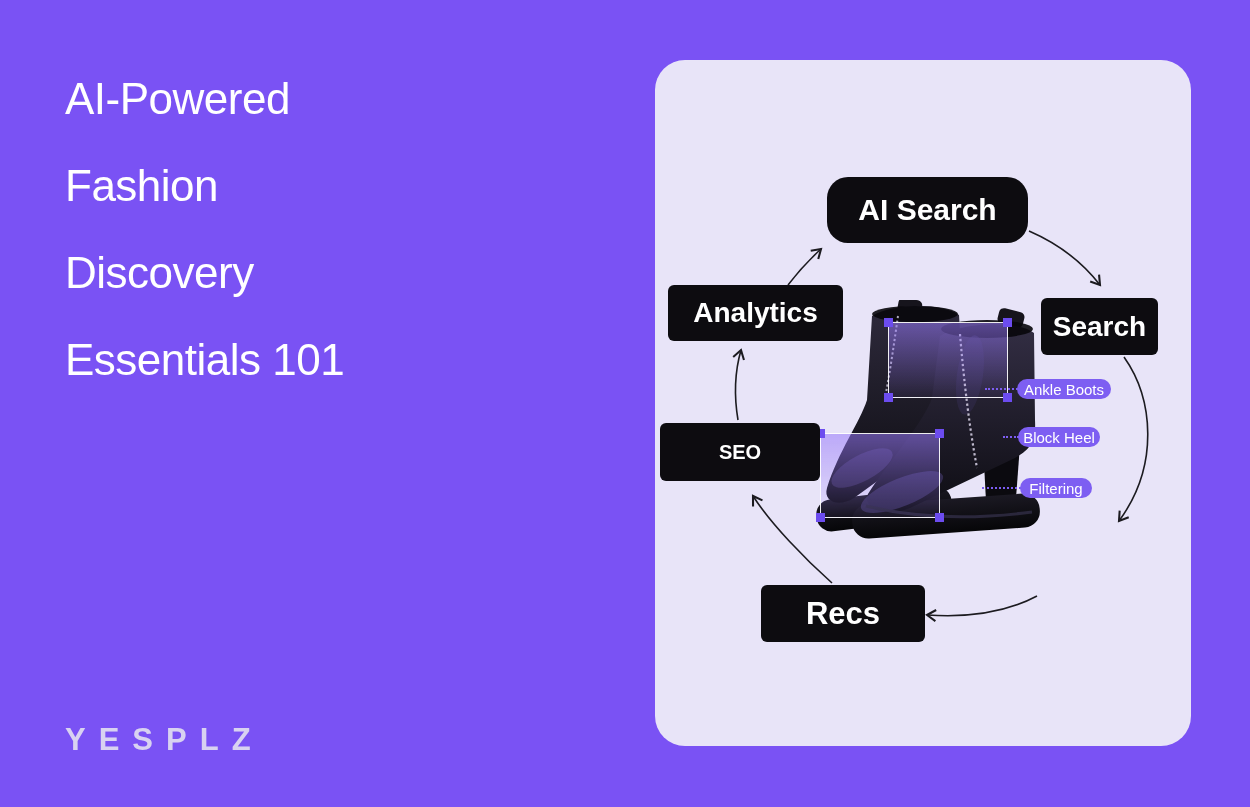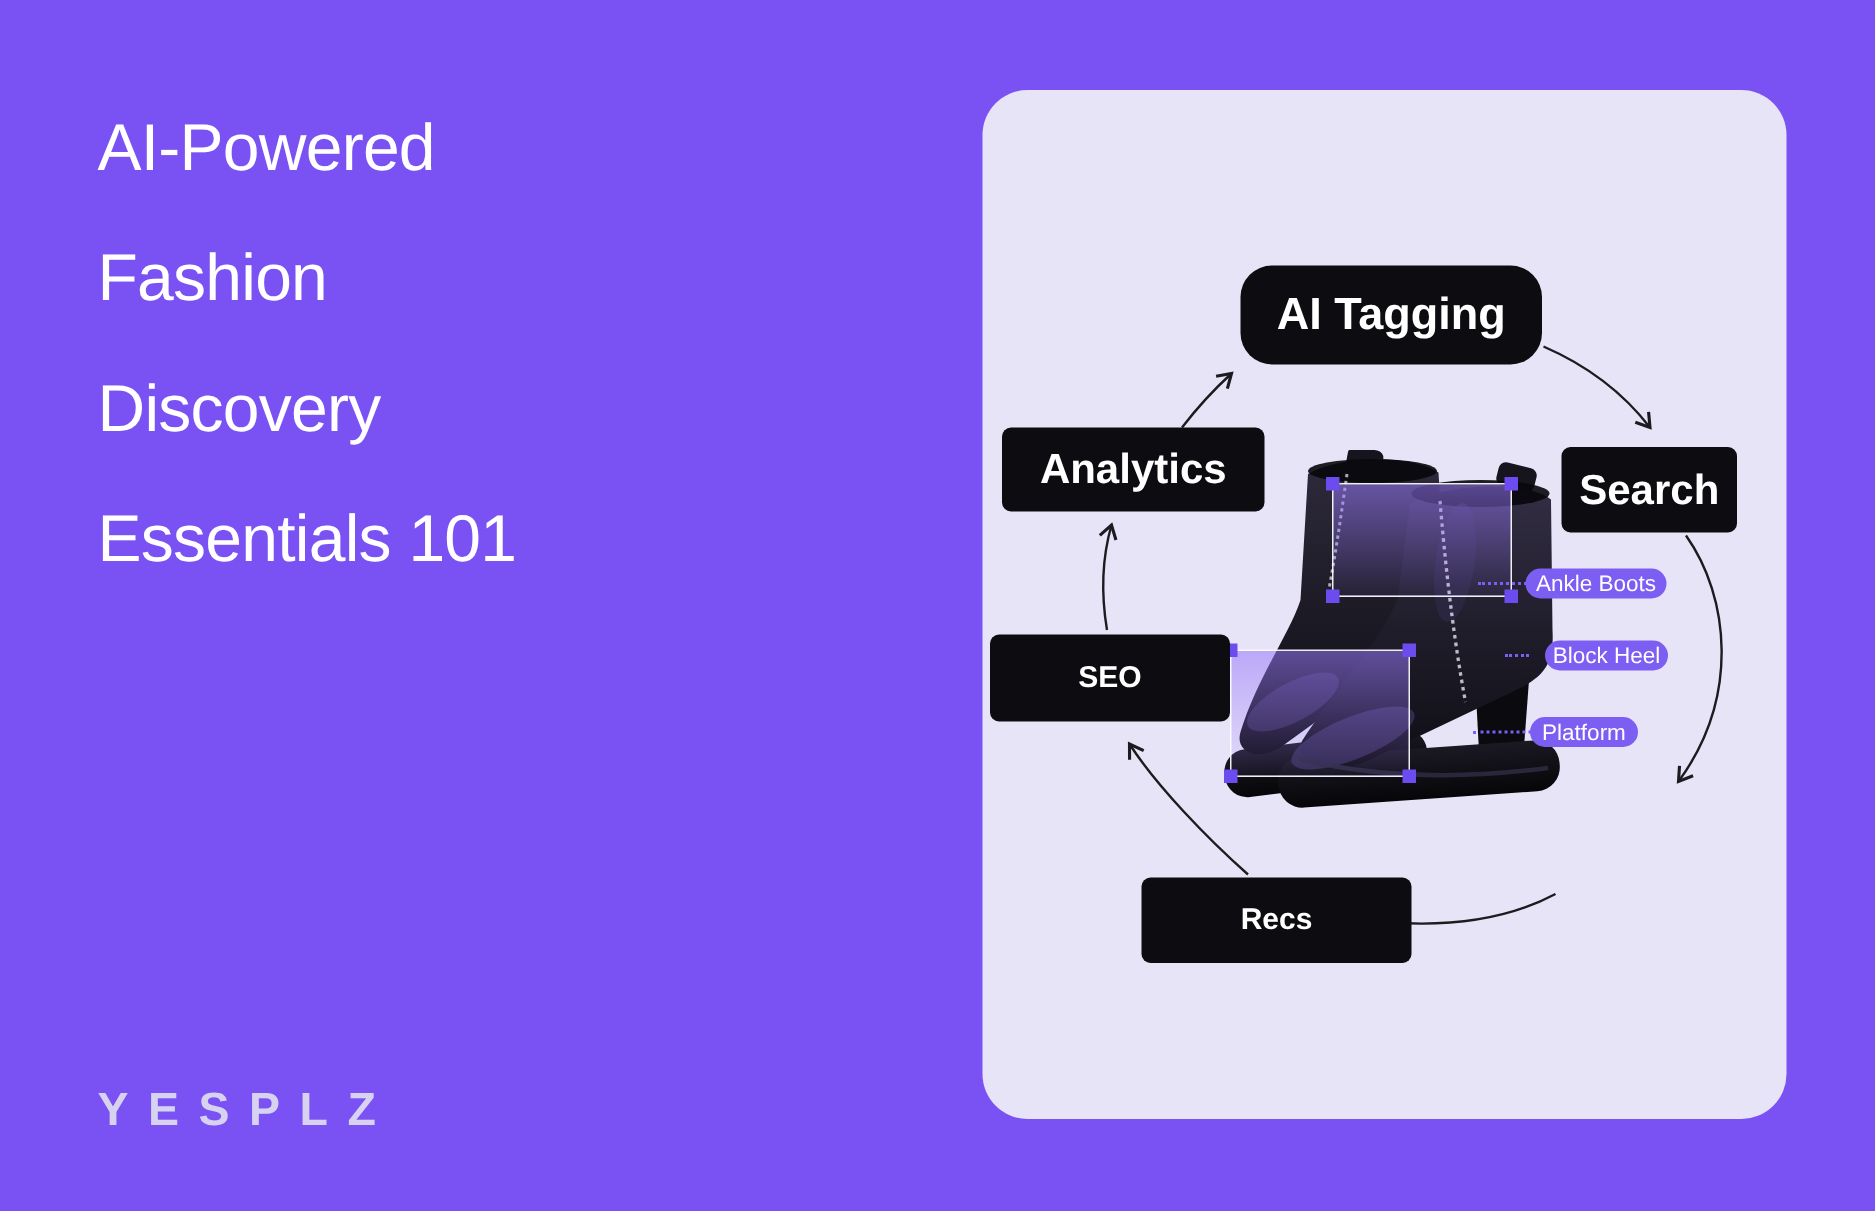--- a/index.html
+++ b/index.html
@@ -38,21 +38,21 @@
   }
   .arrows{position:absolute;left:0;top:0;width:536px;height:686px;}
   .node{
     position:absolute;display:flex;align-items:center;justify-content:center;
     background:var(--node-bg);color:var(--node-text);
     font-weight:700;border-radius:6px;white-space:nowrap;
   }
   .node-ai-tagging{left:172px;top:117px;width:201px;height:66px;font-size:30px;border-radius:21px;}
   .node-search{left:386px;top:238px;width:117px;height:57px;font-size:28px;}
   .node-filtering{left:338px;top:477px;width:157px;height:59px;font-size:28px;}
-  .node-recs{left:106px;top:525px;width:180px;height:57px;font-size:20px;text-align:center;}
+  .node-recs{left:106px;top:525px;width:164px;height:57px;font-size:31px;text-align:center;}
   .node-seo{left:5px;top:363px;width:160px;height:58px;font-size:20px;}
   .node-analytics{left:13px;top:225px;width:175px;height:56px;font-size:28px;}
   .boots{position:absolute;left:155px;top:240px;width:270px;height:245px;}
   .bbox{
     position:absolute;border:1.5px solid var(--box-border);
     background:linear-gradient(180deg, rgba(151,120,250,0.55), rgba(151,120,250,0.06));
   }
   .bbox-upper{left:233px;top:262px;width:120px;height:76px;}
   .bbox-lower{left:165px;top:373px;width:120px;height:85px;}
   .handle{
@@ -63,21 +63,21 @@
   .dots{position:absolute;border-top:2px dotted var(--tag-bg);height:0;}
   .dots-1{left:330px;top:328px;width:33px;}
   .dots-2{left:348px;top:376px;width:16px;}
   .dots-3{left:327px;top:427px;width:39px;}
   .tag{
     position:absolute;display:flex;align-items:center;justify-content:center;
     background:var(--tag-bg);color:var(--tag-text);
     font-size:15px;font-weight:500;border-radius:10px;white-space:nowrap;
   }
   .tag-1{left:362px;top:319px;width:94px;height:20px;}
-  .tag-2{left:363px;top:367px;width:82px;height:20px;margin-left:12px;}
+  .tag-2{left:363px;top:367px;width:82px;height:20px;}
   .tag-3{left:365px;top:418px;width:72px;height:20px;}
 </style>
 </head>
 <body>
 
 <div class="hero">
   <div>AI-Powered</div>
   <div>Fashion</div>
   <div>Discovery</div>
   <div>Essentials 101</div>
@@ -153,21 +153,21 @@
     <div class="handle h-bl"></div>
     <div class="handle h-br"></div>
   </div>
 
   <div class="dots dots-1"></div>
   <div class="dots dots-2"></div>
   <div class="dots dots-3"></div>
 
   <div class="tag tag-1">Ankle Boots</div>
   <div class="tag tag-2">Block Heel</div>
-  <div class="tag tag-3">Platform</div>
+  <div class="tag tag-3">Filtering</div>
 
-  <div class="node node-ai-tagging">AI Tagging</div>
+  <div class="node node-ai-tagging">AI Search</div>
   <div class="node node-search">Search</div>
   <div class="node node-recs">Recs</div>
   <div class="node node-seo">SEO</div>
   <div class="node node-analytics">Analytics</div>
 
 </div>
 
 </body></html>

